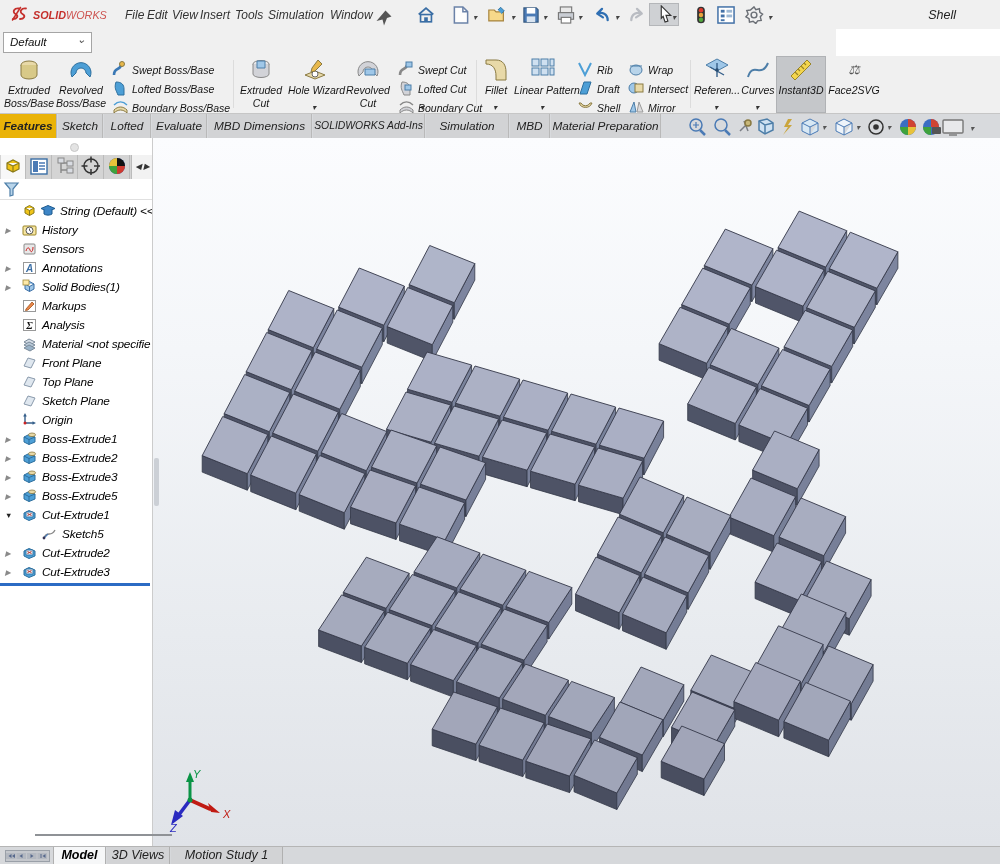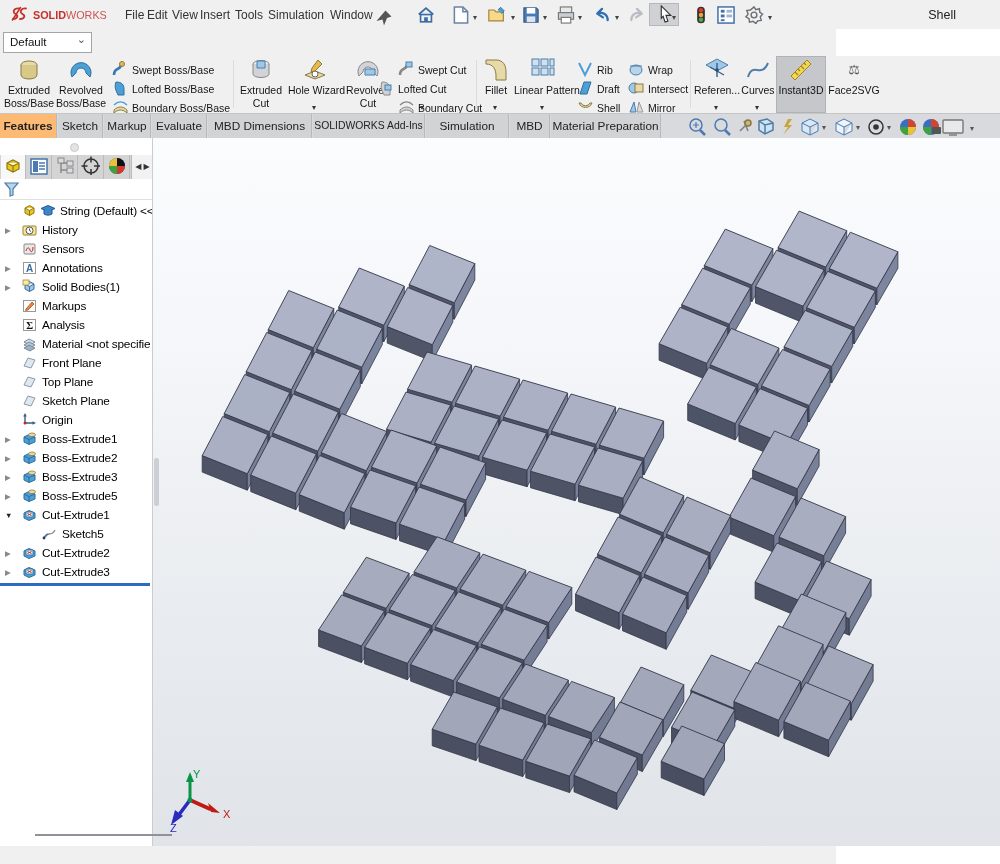--- a/index.html
+++ b/index.html
@@ -1,17 +1,17 @@
 <!DOCTYPE html>
 <html><head>
 <meta charset="utf-8">
 <style>
 * { margin:0; padding:0; box-sizing:border-box; }
 html,body { width:1000px; height:864px; overflow:hidden; font-family:"Liberation Sans", sans-serif; }
-#app { position:relative; width:836px; height:864px; background:#f0f0f0; }
+#app { position:relative; width:836px; height:864px; background:#f0f0f0;font-style:italic; }
 .abs { position:absolute; }
 
 
 #titlebar { position:absolute; left:0; top:0; width:1000px; height:29px; background:#f0f0f0; }
 #logo { position:absolute; left:10px; top:5px; }
 .menu { position:absolute; top:8px; font-size:12px; color:#333; }
 .ticon { position:absolute; top:6px; width:20px; height:18px; }
 .tcaret { position:absolute; top:13px; font-size:8px; color:#444; }
 #stringlbl { position:absolute; right:44px; top:8px; font-size:12.5px; color:#222; }
 
@@ -25,21 +25,21 @@
 .rbig svg { display:block; margin:0 auto 1px auto; }
 .rsmall { position:absolute; font-size:10.5px; color:#151515; white-space:nowrap; }
 .rsmall svg { vertical-align:-4px; margin-right:3px; }
 .rsep { position:absolute; top:4px; width:1px; height:48px; background:#dcdcdc; }
 .rcaret { position:absolute; font-size:8px; color:#333; }
 #instbox { position:absolute; left:776px; top:0px; width:50px; height:57px; background:#c5c7ca; border:1px solid #b0b2b5; }
 
 
 #tabrow { position:absolute; left:0; top:113px; width:1000px; height:25px; background:#d8dadd; border-top:1px solid #c6c6c6; }
 .ctab { position:absolute; top:0; height:25px; background:#d2d3d5; border-right:1px solid #b9b9b9; font-size:11.8px; color:#222; text-align:center; line-height:24px; white-space:nowrap; overflow:hidden; }
-.ctab.active { background:#fdba74; font-weight:bold; }
+.ctab.active { background:#eab308; font-weight:bold; }
 
 
 #panel { position:absolute; left:0; top:138px; width:153px; height:708px; background:#fff; border-right:1px solid #ccc; overflow:hidden; }
 #ptabs { position:absolute; left:0; top:17px; width:153px; height:24px; background:#d4d4d4; }
 .ptab { position:absolute; top:0; width:25px; height:24px; border-right:1px solid #bbb; }
 .ptab.sel { background:#f8f8f8; }
 #filterrow { position:absolute; left:0; top:41px; width:153px; height:21px; background:#fff; border-bottom:1px solid #e0e0e0; }
 #tree { position:absolute; left:0; top:64px; width:153px; }
 .trow { position:relative; height:19px; font-size:11.8px; letter-spacing:-0.15px; color:#000; white-space:nowrap; }
 .trow .exp { position:absolute; left:5px; top:5px; width:10px; height:10px; font-size:7.5px; color:#8a8a8a; }
@@ -183,21 +183,21 @@
       <svg width="26" height="26" viewBox="0 0 26 26">
           <path d="M4 19 A 10 10 0 1 1 22 19 L18 15 A 5 5 0 1 0 8 15 Z" fill="#d2d3d8" stroke="#888"></path>
           <path d="M10 12 h10 v6 h-10 z" fill="#9fc7e8" stroke="#4d7ea8"></path>
         </svg>
       Revolved<br>Cut
     </div>
     <div class="rsmall" style="left:398px;top:5px"><svg width="17" height="17" viewBox="0 0 17 17">
           <path d="M2 14 C 2 6, 8 10, 9 4" fill="none" stroke="#888" stroke-width="2.6"></path>
           <rect x="8" y="1" width="6" height="5" fill="#9fc7e8" stroke="#4d7ea8"></rect>
         </svg>Swept Cut</div>
-    <div class="rsmall" style="left:378px;top:24px"><svg width="17" height="17" viewBox="0 0 17 17">
+    <div class="rsmall" style="left:398px;top:24px"><svg width="17" height="17" viewBox="0 0 17 17">
           <path d="M4 2 C 10 2, 12 5, 12 9 L 12 15 L 6 15 C 4 10, 2 8, 4 2 Z" fill="#d2d3d8" stroke="#888"></path>
           <rect x="7" y="5" width="6" height="5" fill="#9fc7e8" stroke="#4d7ea8"></rect>
         </svg>Lofted Cut</div>
     <div class="rsmall" style="left:398px;top:43px"><svg width="17" height="17" viewBox="0 0 17 17">
           <path d="M2 11 C 6 7, 11 7, 15 11 L 15 14 C 11 10, 6 10, 2 14 Z" fill="#d2d3d8" stroke="#888"></path>
           <path d="M2 6 C 6 2, 11 2, 15 6" fill="none" stroke="#888" stroke-width="1.4"></path>
         </svg>Boundary Cut</div>
     <div class="rbig" style="left:478px;width:36px">
       <svg width="26" height="26" viewBox="0 0 26 26">
           <path d="M3 3 H13 C 20 3, 23 8, 23 15 V23 H13 V19 C13 12, 10 7, 3 7 Z" fill="#e8d9a8" stroke="#8a7a42"></path>
@@ -270,21 +270,21 @@
     <span class="rcaret" style="left:420px;top:47px">▾</span>
     <span class="rcaret" style="left:493px;top:47px">▾</span>
     <span class="rcaret" style="left:540px;top:47px">▾</span>
     <span class="rcaret" style="left:714px;top:47px">▾</span>
     <span class="rcaret" style="left:755px;top:47px">▾</span>
   </div>
 
   <div id="tabrow">
     <div class="ctab active" style="left:0;width:57px">Features</div>
     <div class="ctab" style="left:58px;width:45px">Sketch</div>
-    <div class="ctab" style="left:104px;width:47px">Markup</div>
+    <div class="ctab" style="left:104px;width:47px">Lofted</div>
     <div class="ctab" style="left:152px;width:55px">Evaluate</div>
     <div class="ctab" style="left:208px;width:104px">MBD Dimensions</div>
     <div class="ctab" style="left:313px;width:112px;font-size:10.4px">SOLIDWORKS Add-Ins</div>
     <div class="ctab" style="left:426px;width:83px">Simulation</div>
     <div class="ctab" style="left:510px;width:40px">MBD</div>
     <div class="ctab" style="left:551px;width:110px">Material Preparation</div>
 
     <svg class="abs" style="left:688px;top:3px" width="260" height="20" viewBox="0 0 260 20">
       <g stroke="#4a7ab5" fill="none" stroke-width="1.5">
         <circle cx="8" cy="8" r="6"></circle>
@@ -779,14 +779,32 @@
           <span class="lbl" style="left:42px">Cut-Extrude3</span>
         </div>
       </div>
     <div id="rollback"></div>
   </div>
 
   <div class="abs" style="left:154px;top:458px;width:5px;height:48px;border-radius:2px;background:#ccd0d6"></div>
 
   <div class="abs" style="left:35px;top:834px;width:137px;height:2px;background:#8f9296"></div>
 
+  <div class="abs" id="bottombar" style="left:0;top:846px;width:1000px;height:18px;background:#d6d8db;border-top:1px solid #b5b5b5">
+    <div class="abs" style="left:5px;top:3px;width:45px;height:12px;background:#c4c7cc;border:1px solid #9aa0a8"></div>
+    <svg class="abs" style="left:6px;top:4px" width="44" height="10" viewBox="0 0 88 12">
+      <g fill="#56688c">
+        <rect x="0" y="0" width="19" height="12" fill="#b3b8c0"></rect>
+          <path d="M5 6 l6 -4 v8 Z M12 6 l6 -4 v8 Z"></path>
+        <rect x="21" y="0" width="19" height="12" fill="#b3b8c0"></rect>
+          <path d="M27 6 l6 -4 v8 Z"></path>
+        <rect x="42" y="0" width="19" height="12" fill="#b3b8c0"></rect>
+          <path d="M55 6 l-6 -4 v8 Z"></path>
+        <rect x="63" y="0" width="19" height="12" fill="#b3b8c0"></rect>
+          <path d="M69 2 h2 v8 h-2 Z M73 6 l6 -4 v8 Z"></path>
+      </g>
+    </svg>
+    <div class="abs" style="left:53px;top:0;width:53px;height:18px;background:#f6f7f8;border-left:1px solid #b0b0b0;border-right:1px solid #b0b0b0;font-size:12.5px;font-weight:bold;color:#000;text-align:center;line-height:17px">Model</div>
+    <div class="abs" style="left:107px;top:0;width:63px;height:18px;background:#d2d3d5;border-right:1px solid #b0b0b0;font-size:12.5px;color:#222;text-align:center;line-height:17px">3D Views</div>
+    <div class="abs" style="left:171px;top:0;width:112px;height:18px;background:#d2d3d5;border-right:1px solid #b0b0b0;font-size:12.5px;color:#222;text-align:center;line-height:17px">Motion Study 1</div>
+  </div>
 
 </div>
 
 </body></html>

